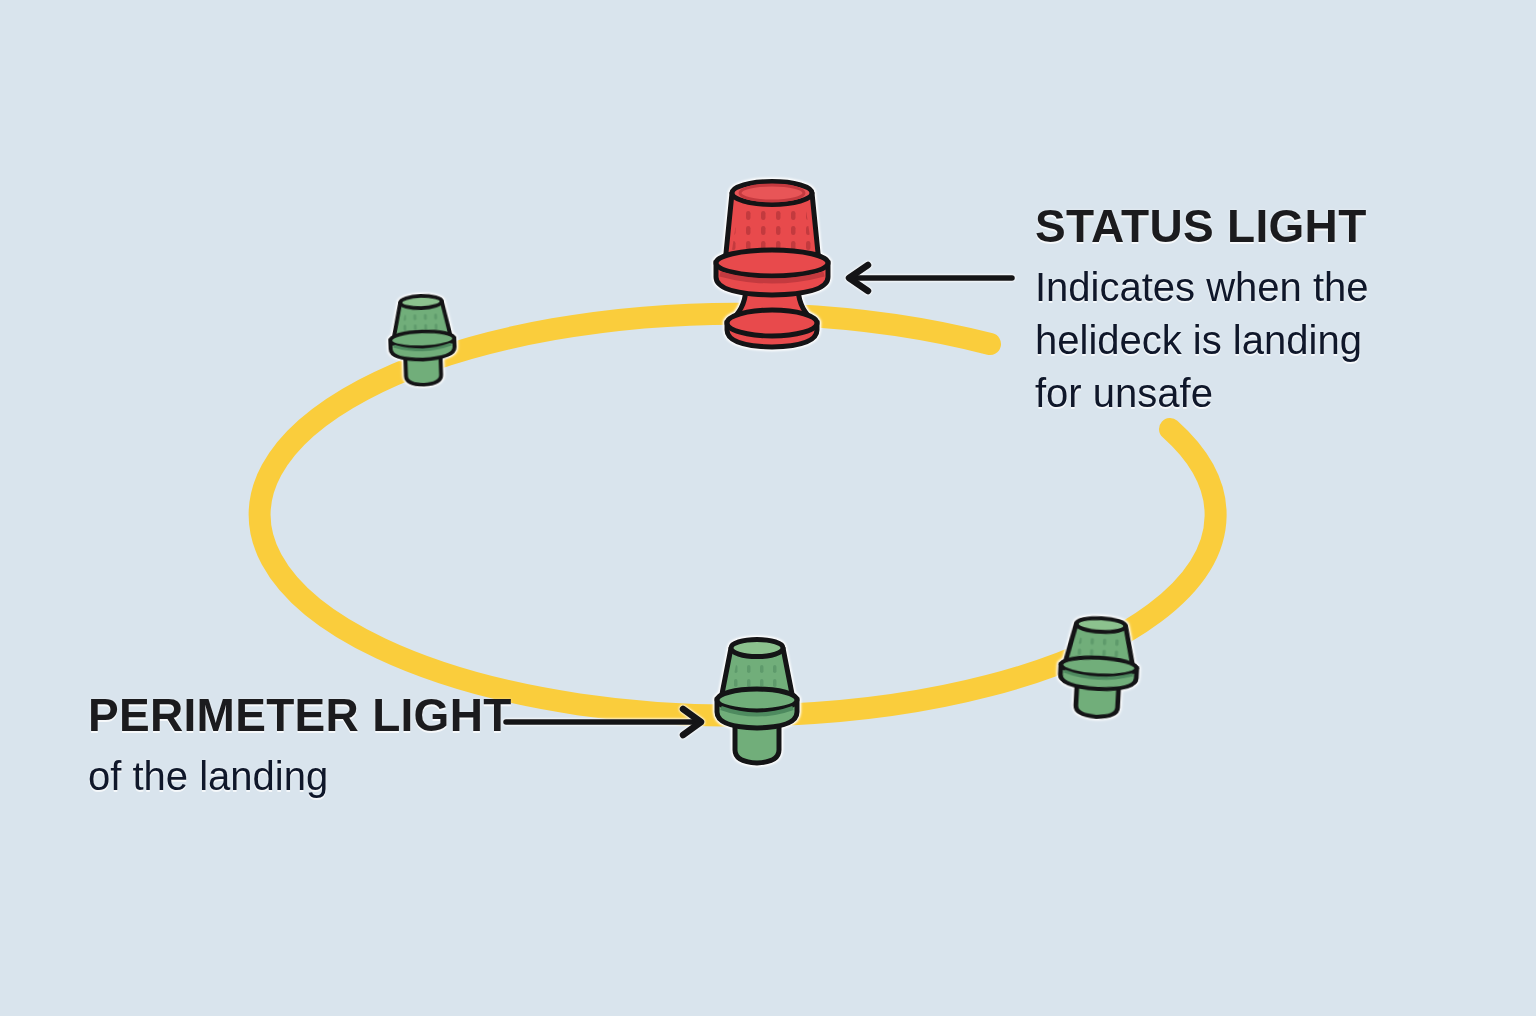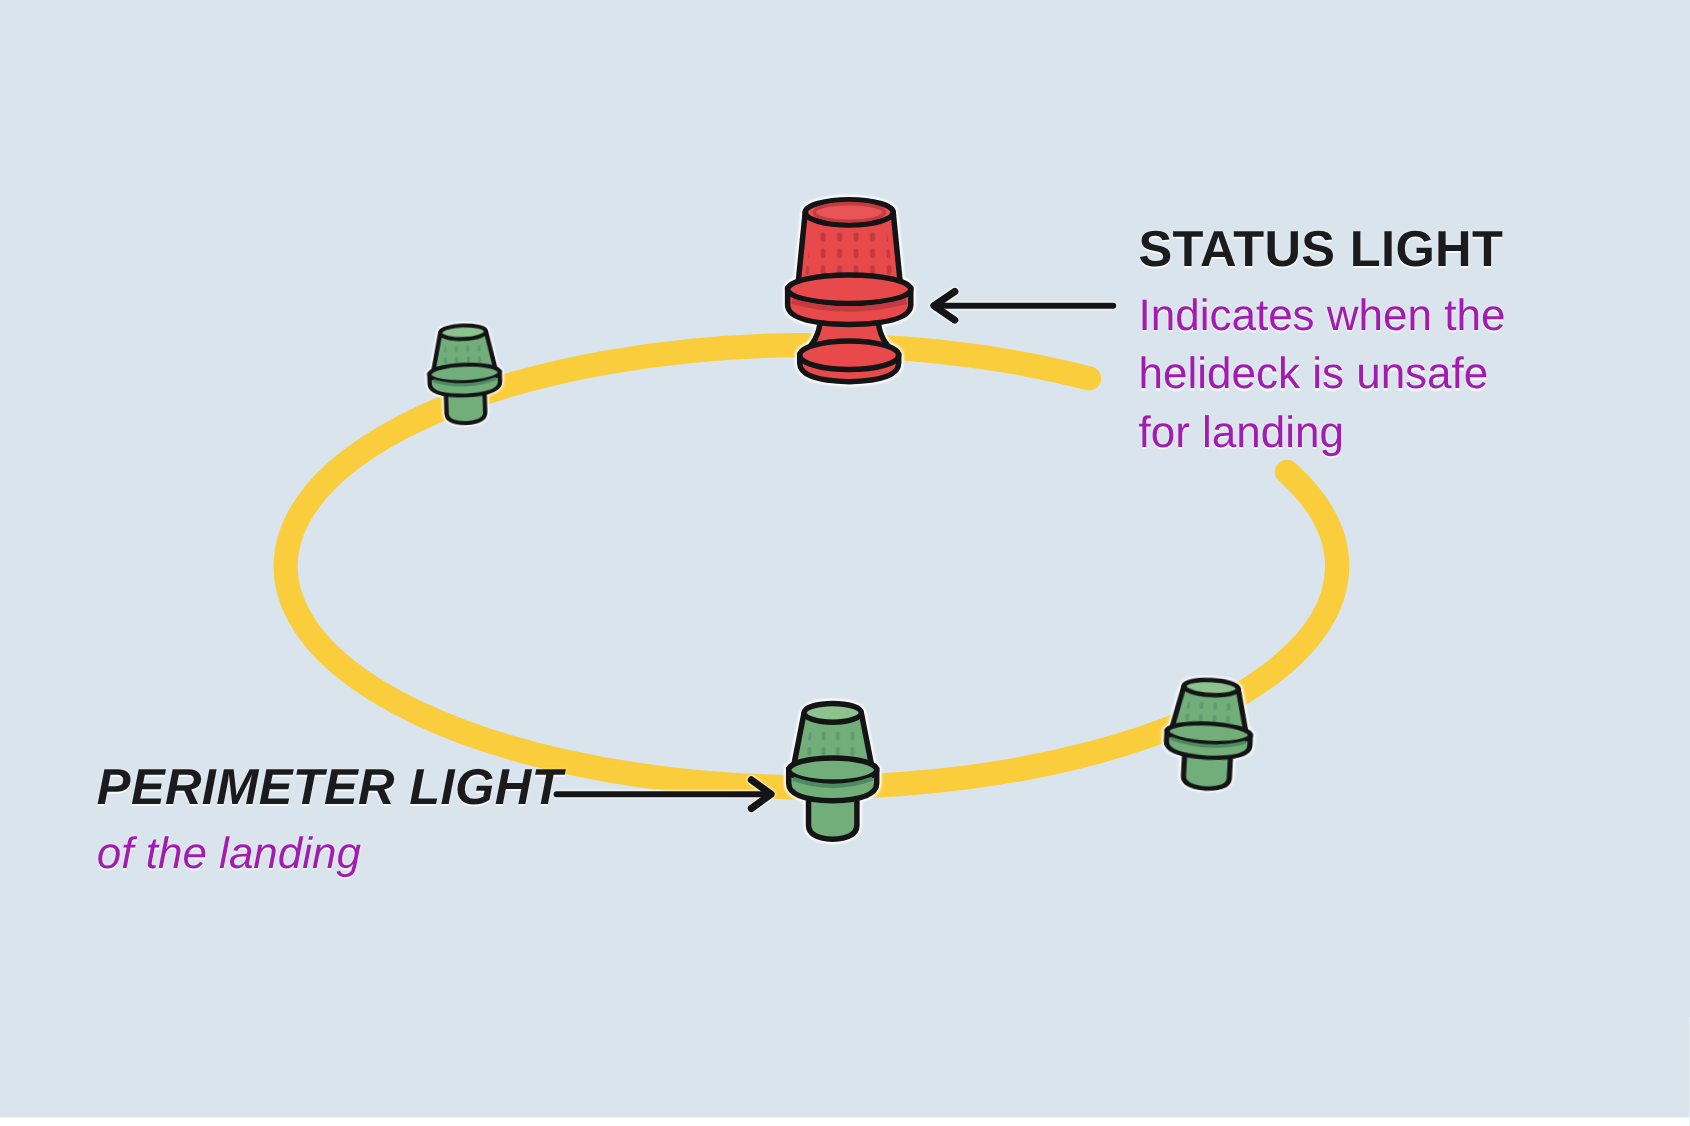--- a/index.html
+++ b/index.html
@@ -20,25 +20,25 @@
     line-height:1;
     letter-spacing:.3px;
     color:#1B1B1E;
     text-shadow:0 2px 0 rgba(255,255,255,.75), 0 0 3px rgba(255,255,255,.45);
   }
   .callout .desc{
     margin-top:12px;
     font-size:40px;
     font-weight:400;
     line-height:53px;
-    color:#a21caf;
+    color:#0f172a;
     text-shadow:0 2px 0 rgba(255,255,255,.7), 0 0 3px rgba(255,255,255,.4);
   }
   .callout-status{left:1035px;top:203px;width:420px;}
-  .callout-perimeter{left:88px;top:692px;width:480px;font-style:italic;}
+  .callout-perimeter{left:88px;top:692px;width:480px;}
   .halo{filter:drop-shadow(0 0 1.3px #fff) drop-shadow(0 0 1.3px #fff) drop-shadow(0 0 1px #fff);}
   .arrow-halo{filter:drop-shadow(0 0 1px #fff) drop-shadow(0 0 1px rgba(255,255,255,.8));}
 </style>
 </head>
 <body>
 
 <div class="stage">
 
   <svg width="1536" height="1024" viewBox="0 0 1536 1024">
     <defs>
@@ -102,22 +102,22 @@
 
     <g class="halo" transform="translate(1101,625) rotate(3) scale(0.95,0.8)">
       <use href="#glight"></use>
     </g>
   </svg>
 
   <div class="callout callout-status">
     <h2>STATUS LIGHT</h2>
     <div class="desc">
       <div>Indicates when the</div>
-      <div>helideck is unsafe</div>
-      <div>for landing</div>
+      <div>helideck is landing</div>
+      <div>for unsafe</div>
     </div>
   </div>
 
   <div class="callout callout-perimeter">
     <h2>PERIMETER LIGHT</h2>
     <div class="desc">
       <div>of the landing</div>
     </div>
   </div>
 

